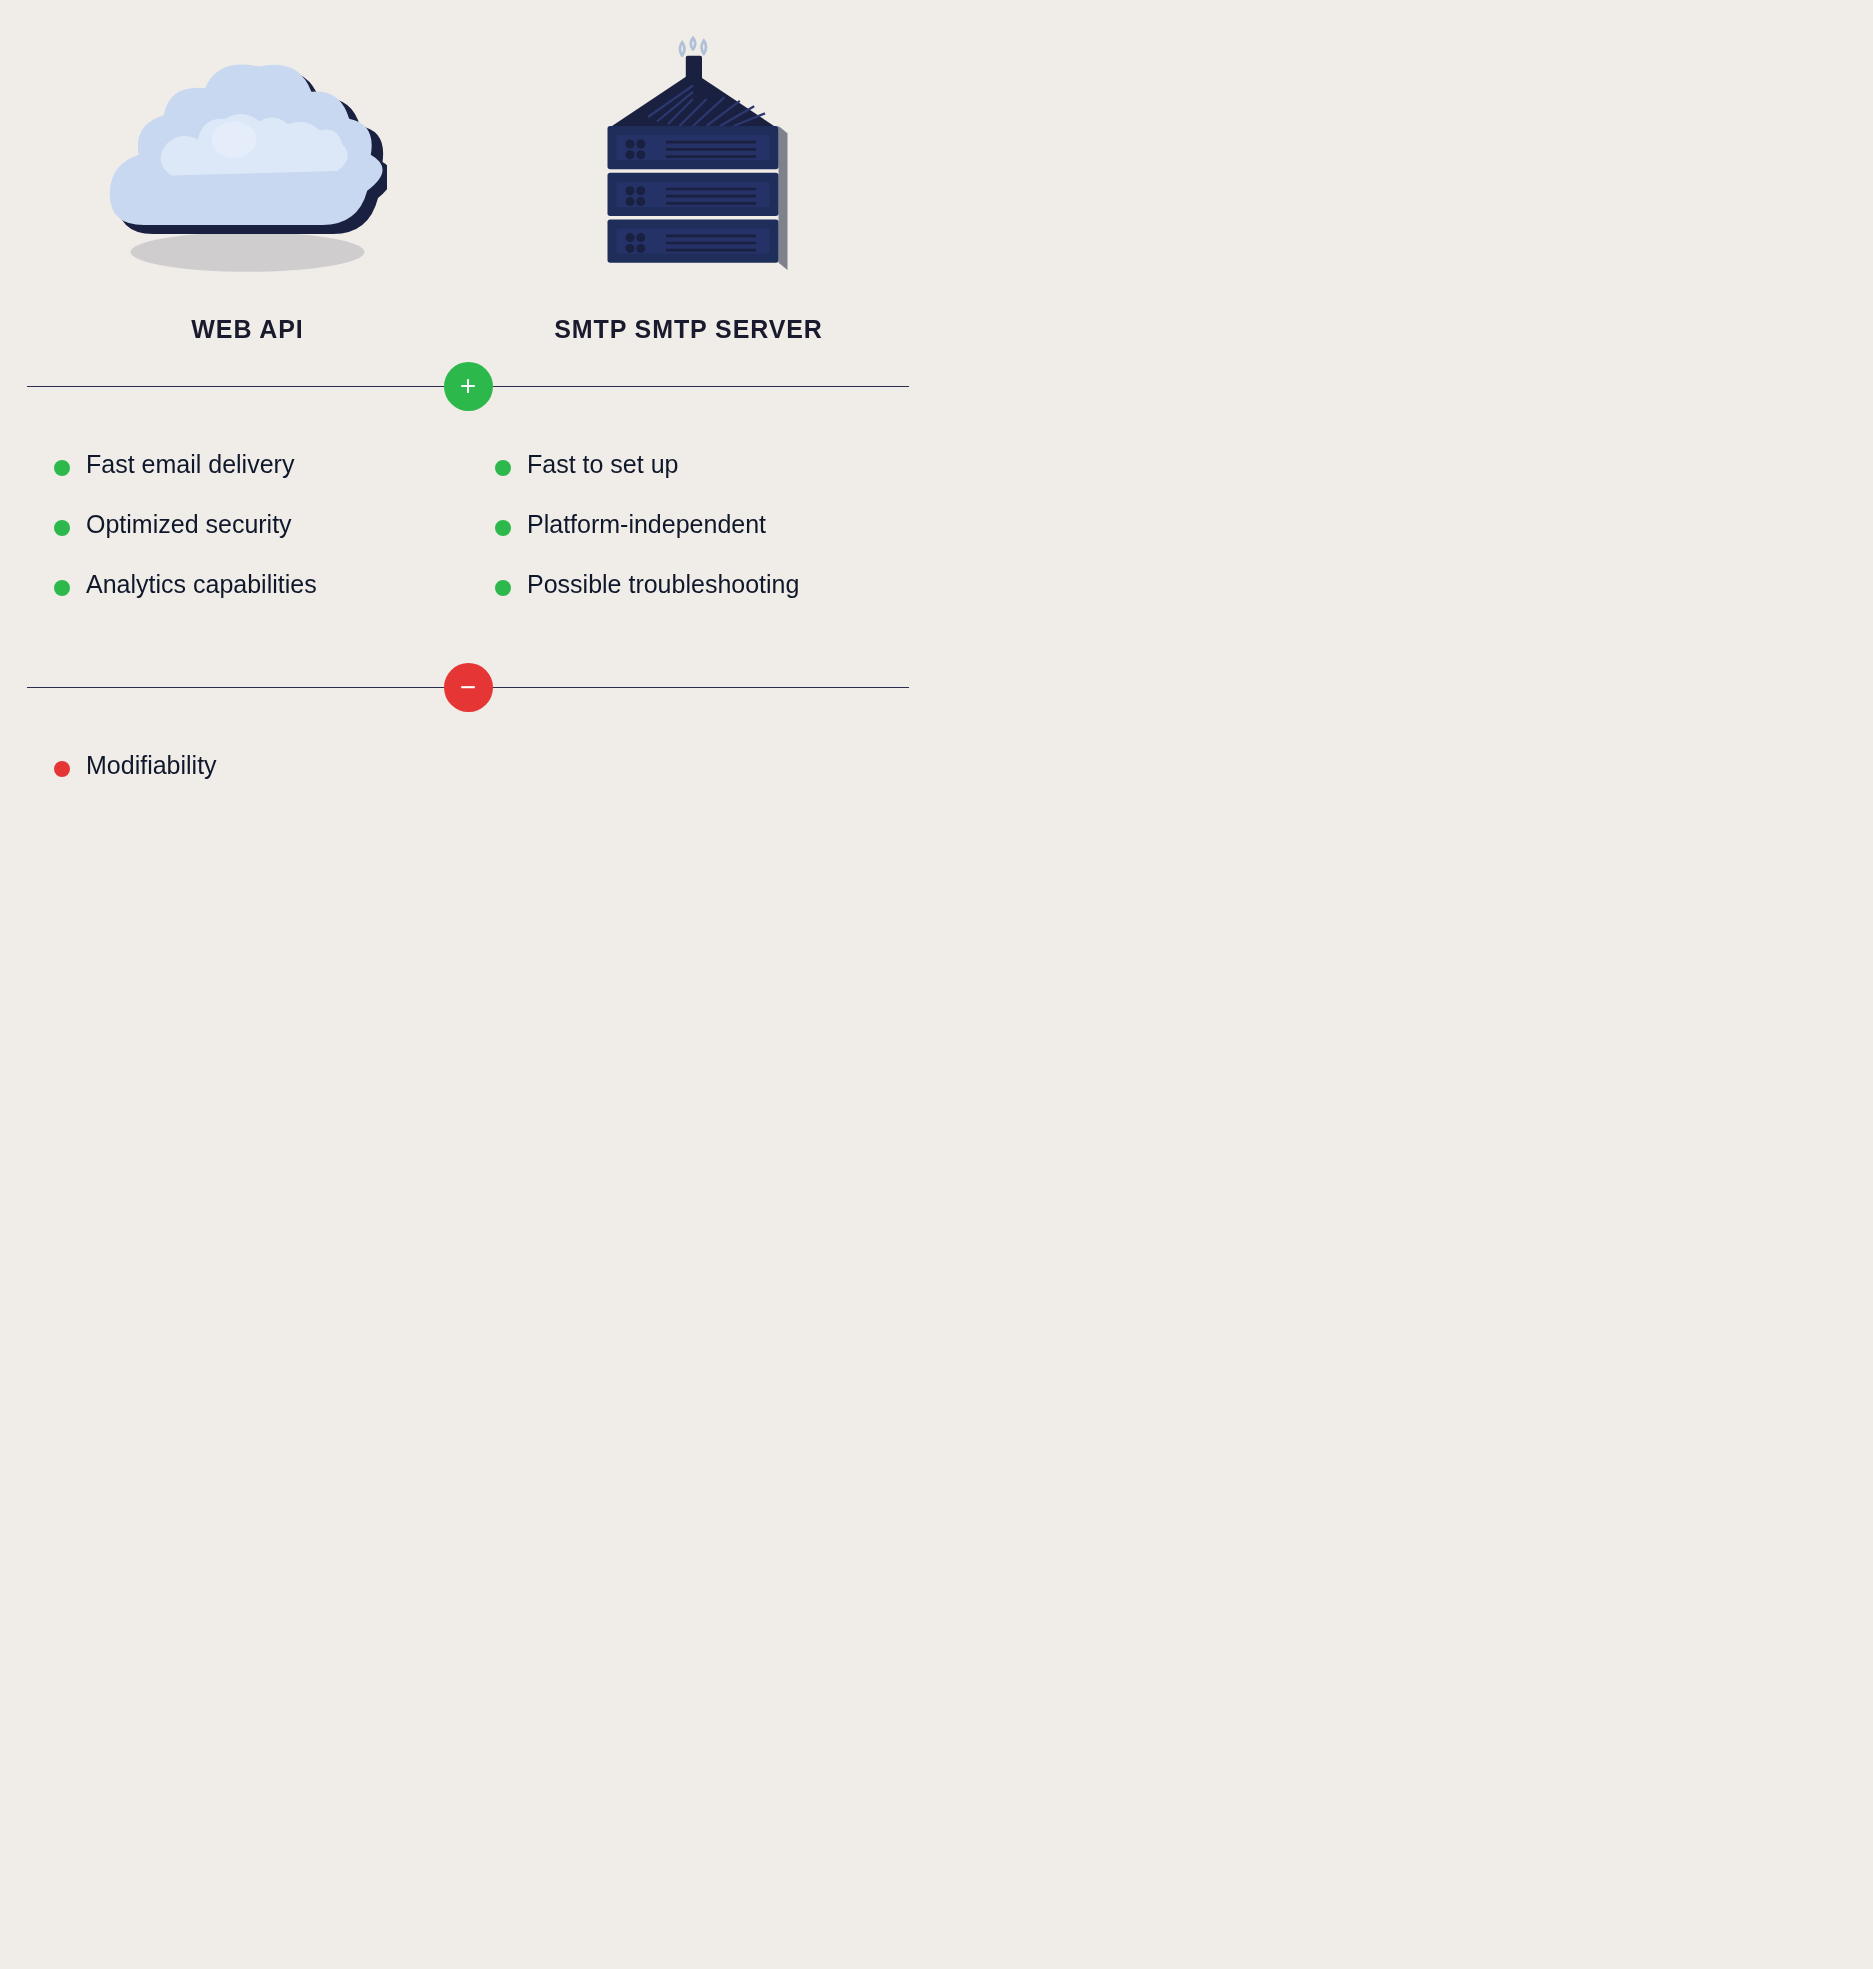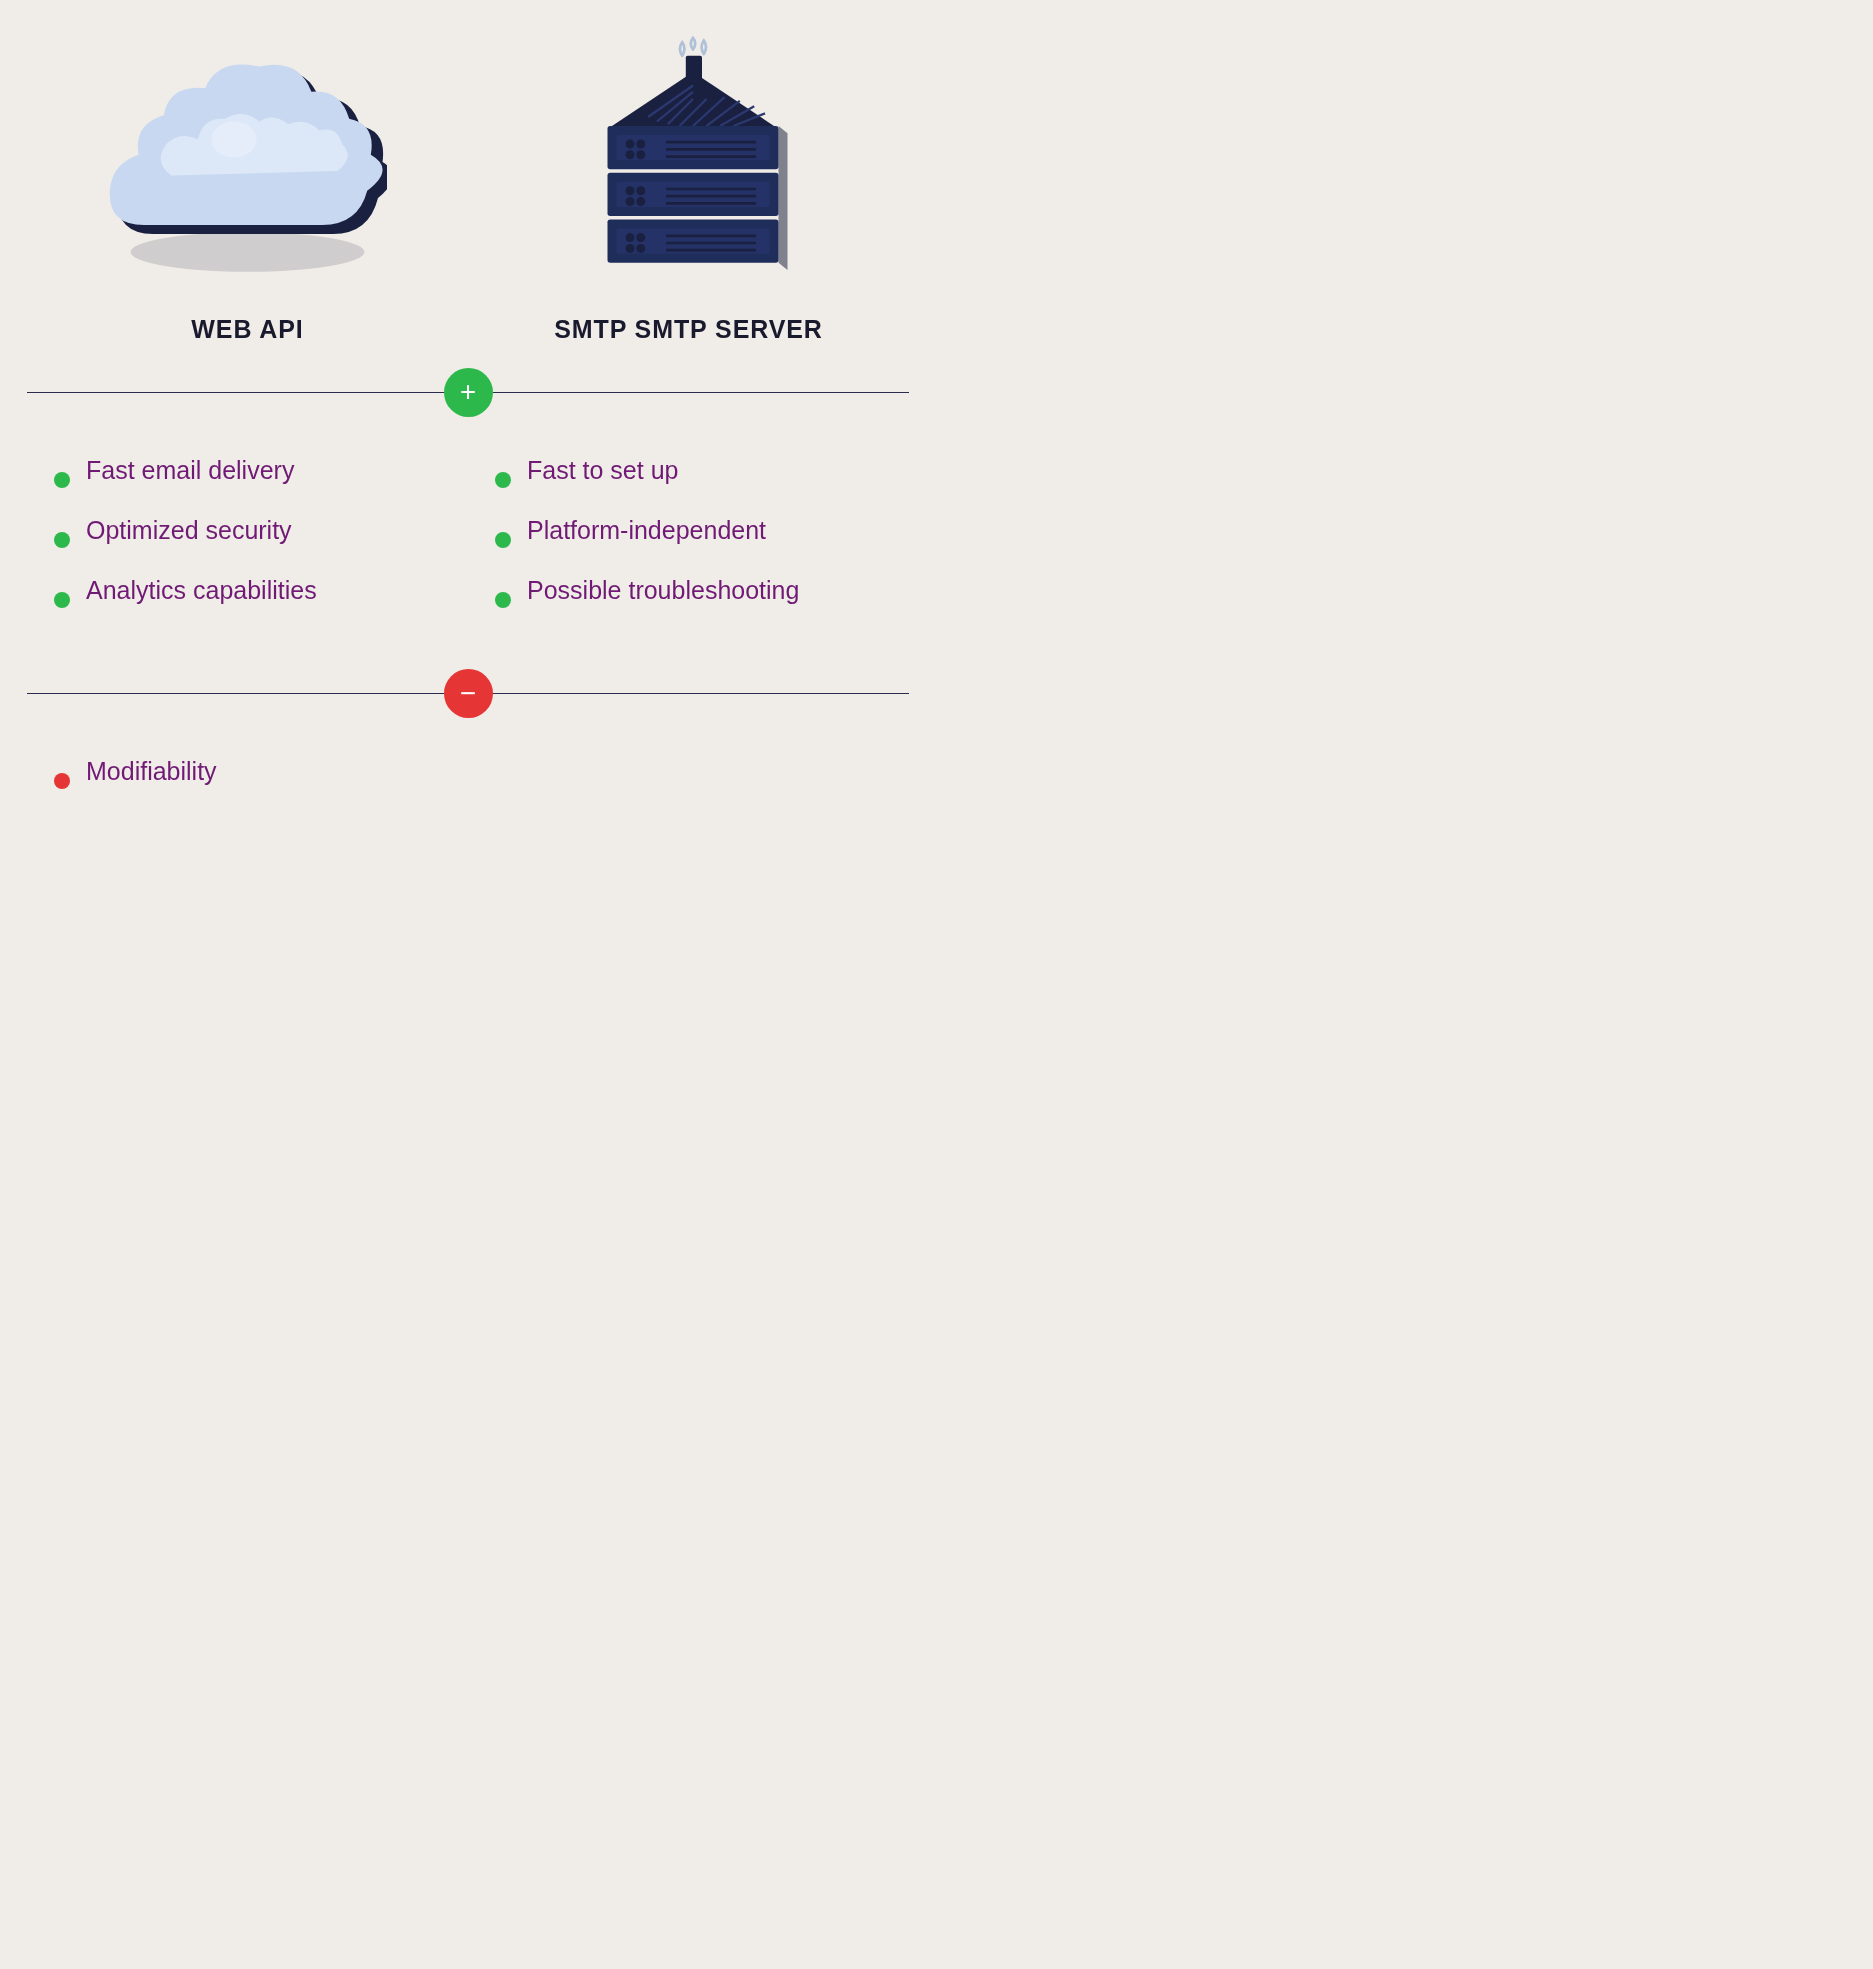--- a/index.html
+++ b/index.html
@@ -44,21 +44,21 @@
     }
 
     .comparison-table {
       width: 100%;
       max-width: 882px;
     }
 
     .headers {
       display: flex;
       justify-content: space-around;
-      margin-bottom: 24px;
+      margin-bottom: 18px;
     }
 
     .col-header {
       font-family: Arial, sans-serif;
       font-weight: 900;
       font-size: 25px;
       color: #1a1a2e;
       text-align: center;
       letter-spacing: 0.9px;
       width: 45%;
@@ -109,25 +109,25 @@
       width: 50%;
       padding: 9px 27px;
     }
 
     .content-col:first-child {
       border-right: none;
     }
 
     .list-item {
       display: flex;
-      align-items: flex-end;
+      align-items: center;
       margin-bottom: 25px;
       font-size: 25px;
       line-height: 1.4;
-      color: #701a75;
+      color: #0f172a;
       font-family: Arial, sans-serif;
     }
 
     .bullet {
       width: 16px;
       height: 16px;
       border-radius: 50%;
       flex-shrink: 0;
       margin-top: 6.3px;
       margin-right: 16px;

